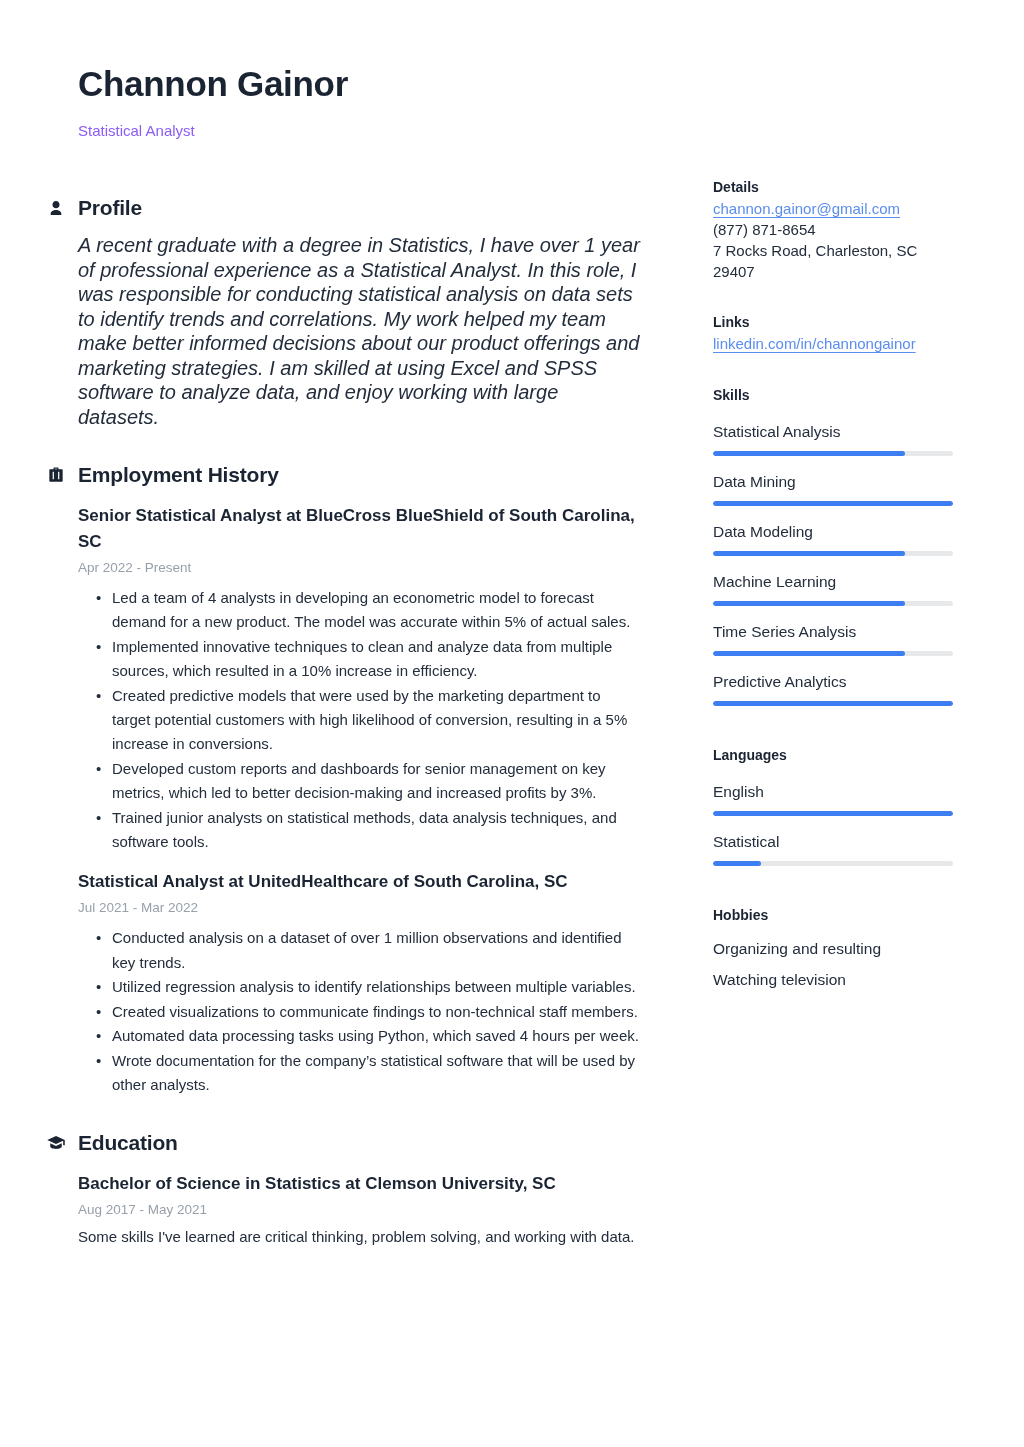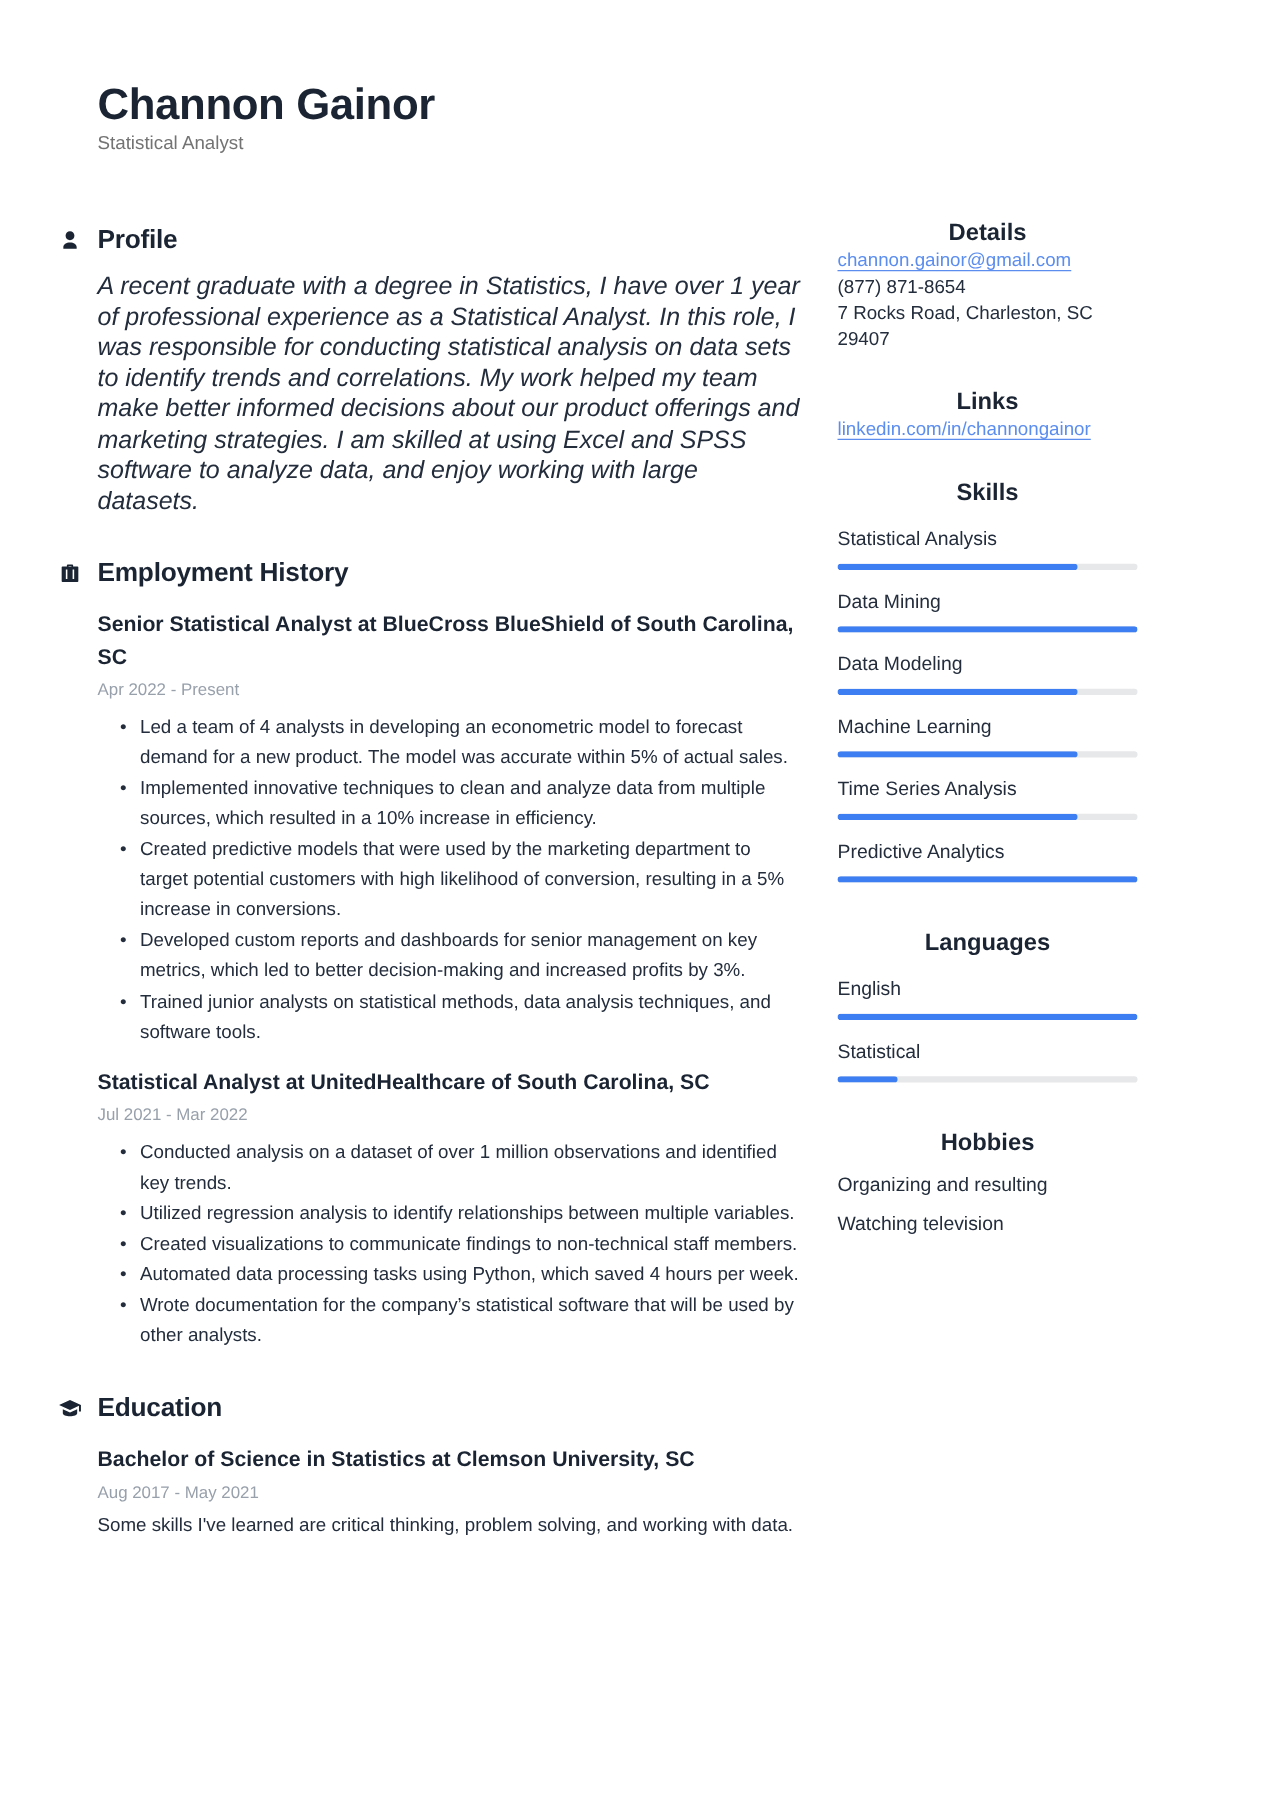--- a/index.html
+++ b/index.html
@@ -15,38 +15,38 @@
   body {
     width: 1024px;
     height: 1447px;
     background: #ffffff;
     font-family: "Liberation Sans", sans-serif;
     color: var(--text-body);
   }
   .page {
     display: flex;
     padding: 64px 86px 40px 78px;
-    gap: 30px;
+    gap: 73px;
   }
   .main { width: 562px; flex: 0 0 562px; }
   .sidebar { width: 240px; flex: 0 0 240px; padding-top: 112px; }
 
   
   .name {
     font-size: 35px;
     font-weight: 700;
     color: var(--text-dark);
     line-height: 40px;
     letter-spacing: -0.3px;
     margin: 0;
   }
   .subtitle {
     font-size: 15px;
-    color: #737373;
-    margin-top: 1px;
+    color: #8b5cf6;
+    margin-top: 17px;
     line-height: 20px;
   }
 
   
   .section { margin-top: 54px; }
   .section.tight { margin-top: 33px; }
   .section-heading {
     position: relative;
     font-size: 21px;
     font-weight: 700;
@@ -104,25 +104,24 @@
     left: 0;
     top: 0;
   }
 
   
   .edu-desc { font-size: 15px; line-height: 24.5px; margin-top: 6px; }
 
   
   .side-section { margin-top: 0; }
   .side-heading {
-    font-size: 19px;
+    font-size: 14px;
     font-weight: 700;
     color: var(--text-dark);
     line-height: 22px;
-    text-align: center;
   }
   .detail-line {
     font-size: 15px;
     line-height: 21px;
     color: var(--text-body);
     word-wrap: break-word;
   }
   a.side-link {
     color: var(--link-blue);
     text-decoration: underline;

